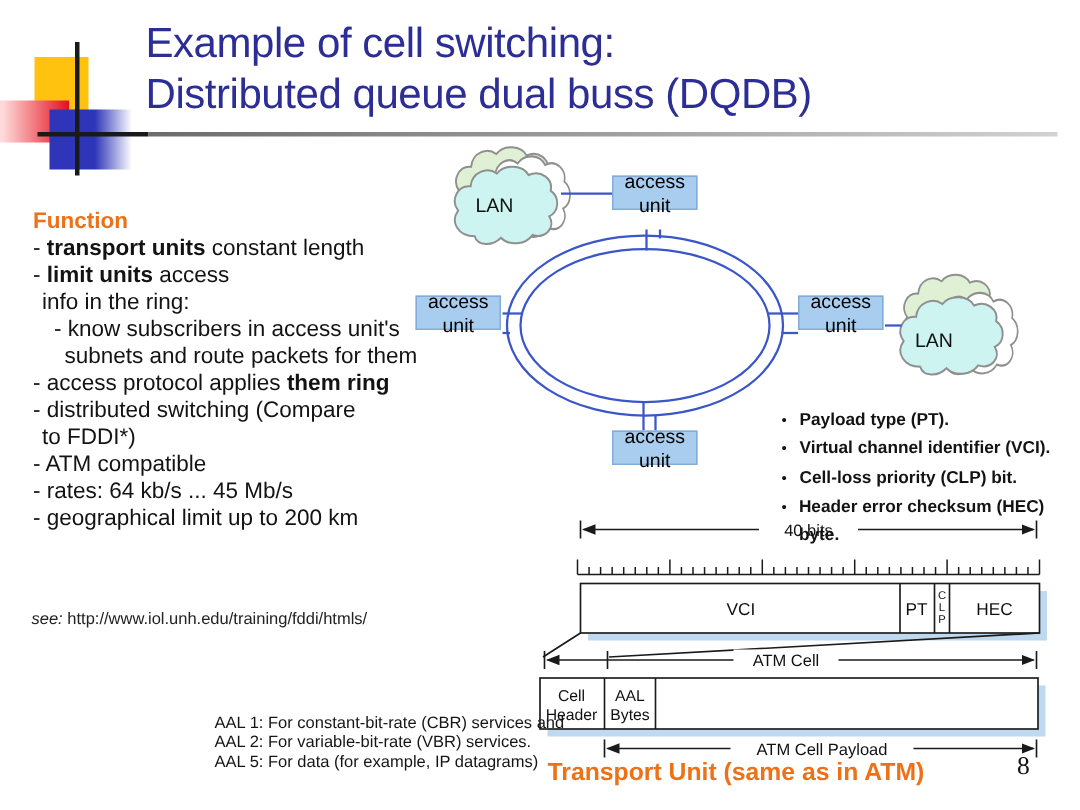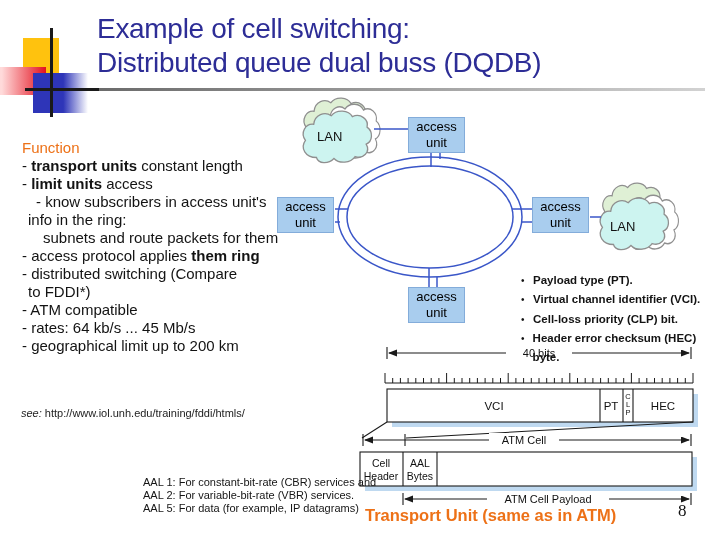--- a/index.html
+++ b/index.html
@@ -19,21 +19,21 @@
 
   .fn-block{left:22px;top:139px;font-size:15px;line-height:18px;color:#131313}
   .footnote{left:21px;top:406px;font-size:11px;line-height:14px;color:#222}
   .aal{left:143px;top:476px;font-size:11px;line-height:13px;color:#151515}
 
   .rbullets{left:521px;top:271px;font-size:11.5px;line-height:19.3px;color:#131313}
   .rb-row{display:flex}
   .rb-dot{width:12px;font-size:10px}
   .rb-text{font-weight:bold}
 
-  .aunit{width:57px;height:36px;background:#A9CDEE;border:1px solid #83ACDA;font-size:13px;line-height:16px;
+  .aunit{width:57px;height:23px;background:#A9CDEE;border:1px solid #83ACDA;font-size:13px;line-height:16px;
          text-align:center;display:flex;align-items:center;justify-content:center;color:#000}
   .au-top{left:408px;top:117px}
   .au-left{left:277px;top:197px}
   .au-right{left:532px;top:197px}
   .au-bottom{left:408px;top:287px}
 
   .lan-label{font-size:13px;color:#111;width:40px;text-align:left}
   .lan-left{left:317px;top:129px}
   .lan-right{left:610px;top:219px}
 
@@ -192,25 +192,25 @@
 
 <div class="abs aunit au-top">access unit</div>
 <div class="abs aunit au-left">access unit</div>
 <div class="abs aunit au-right">access unit</div>
 <div class="abs aunit au-bottom">access unit</div>
 
 <div class="abs lan-label lan-left">LAN</div>
 <div class="abs lan-label lan-right">LAN</div>
 
 <div class="abs fn-block">
-    <div><span style="font-weight: 400; color: rgb(237, 113, 23);">Function</span></div>
+    <div><span style="font-weight: 700; color: rgb(237, 113, 23);">Function</span></div>
     <div><span>- </span><span style="font-weight: 700;">transport units</span><span> constant length</span></div>
     <div><span>- </span><span style="font-weight: 700;">limit units</span><span> access</span></div>
+    <div style="padding-left: 6px;"><span>info in the ring:</span></div>
     <div style="padding-left: 14px;"><span>- know subscribers in access unit's</span></div>
-    <div style="padding-left: 6px;"><span>info in the ring:</span></div>
     <div style="padding-left: 21px;"><span>subnets and route packets for them</span></div>
     <div><span>- access protocol applies </span><span style="font-weight: 700;">them ring</span></div>
     <div><span>- distributed switching (Compare</span></div>
     <div style="padding-left: 6px;"><span>to FDDI*)</span></div>
     <div><span>- ATM compatible</span></div>
     <div><span>- rates: 64 kb/s ... 45 Mb/s</span></div>
     <div><span>- geographical limit up to 200 km</span></div>
   </div>
 <div class="abs footnote">
     <div><span style="font-style: italic;">see: </span><span>http://www.iol.unh.edu/training/fddi/htmls/</span></div>

